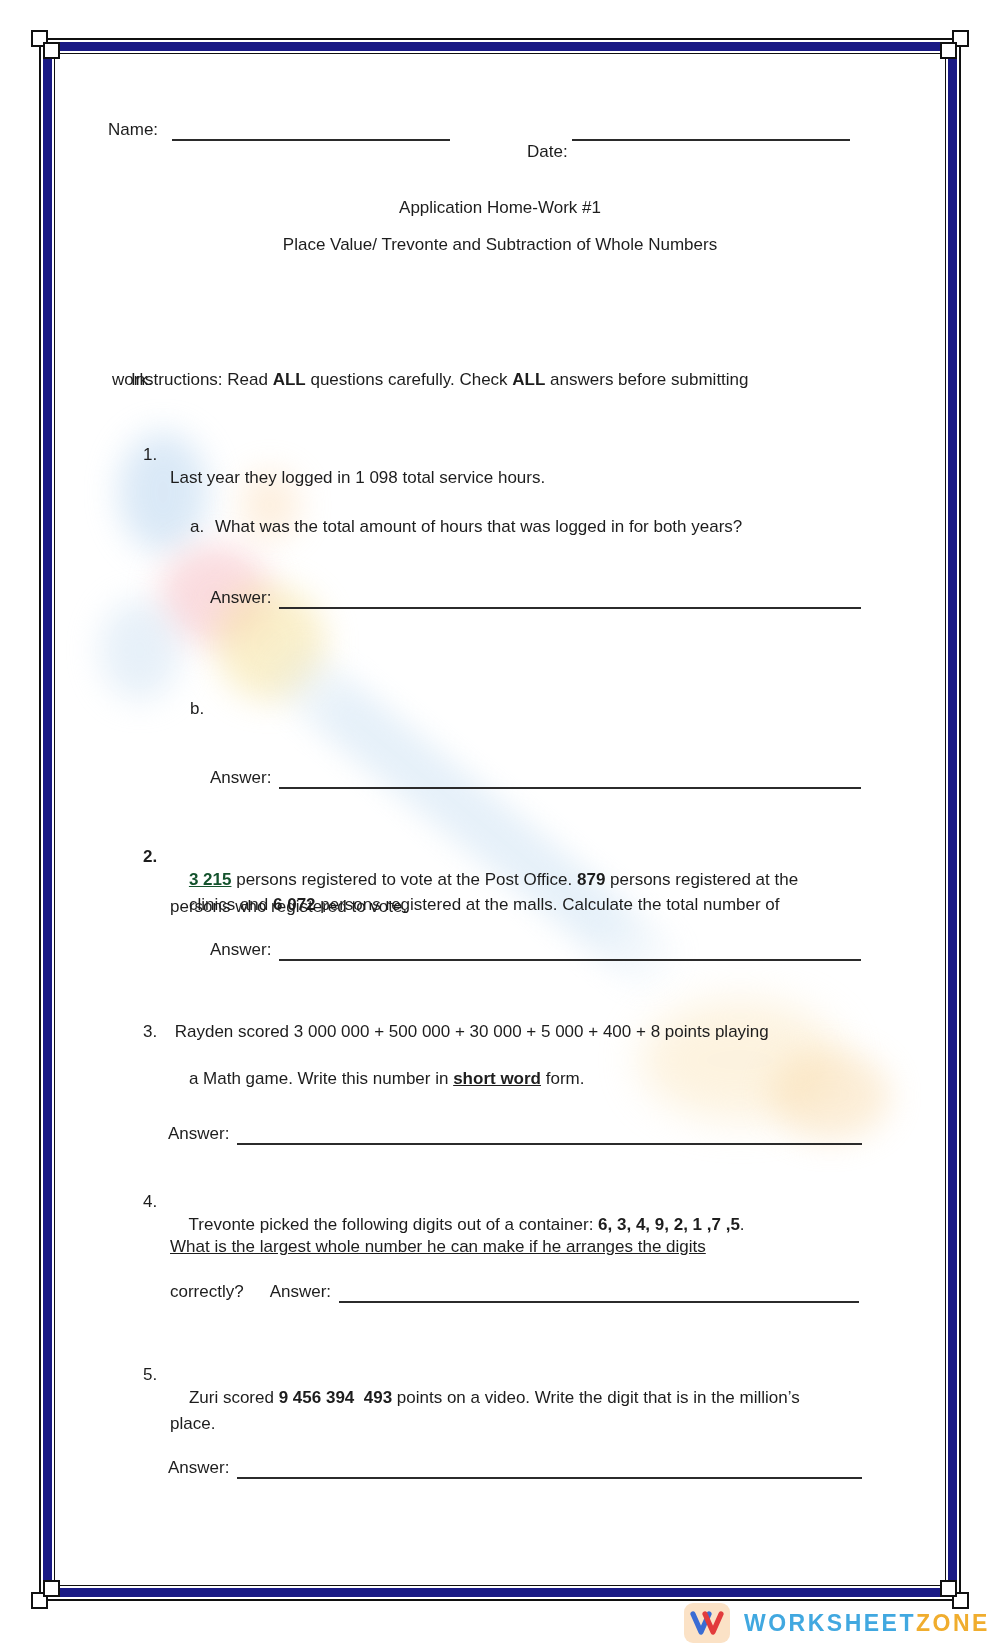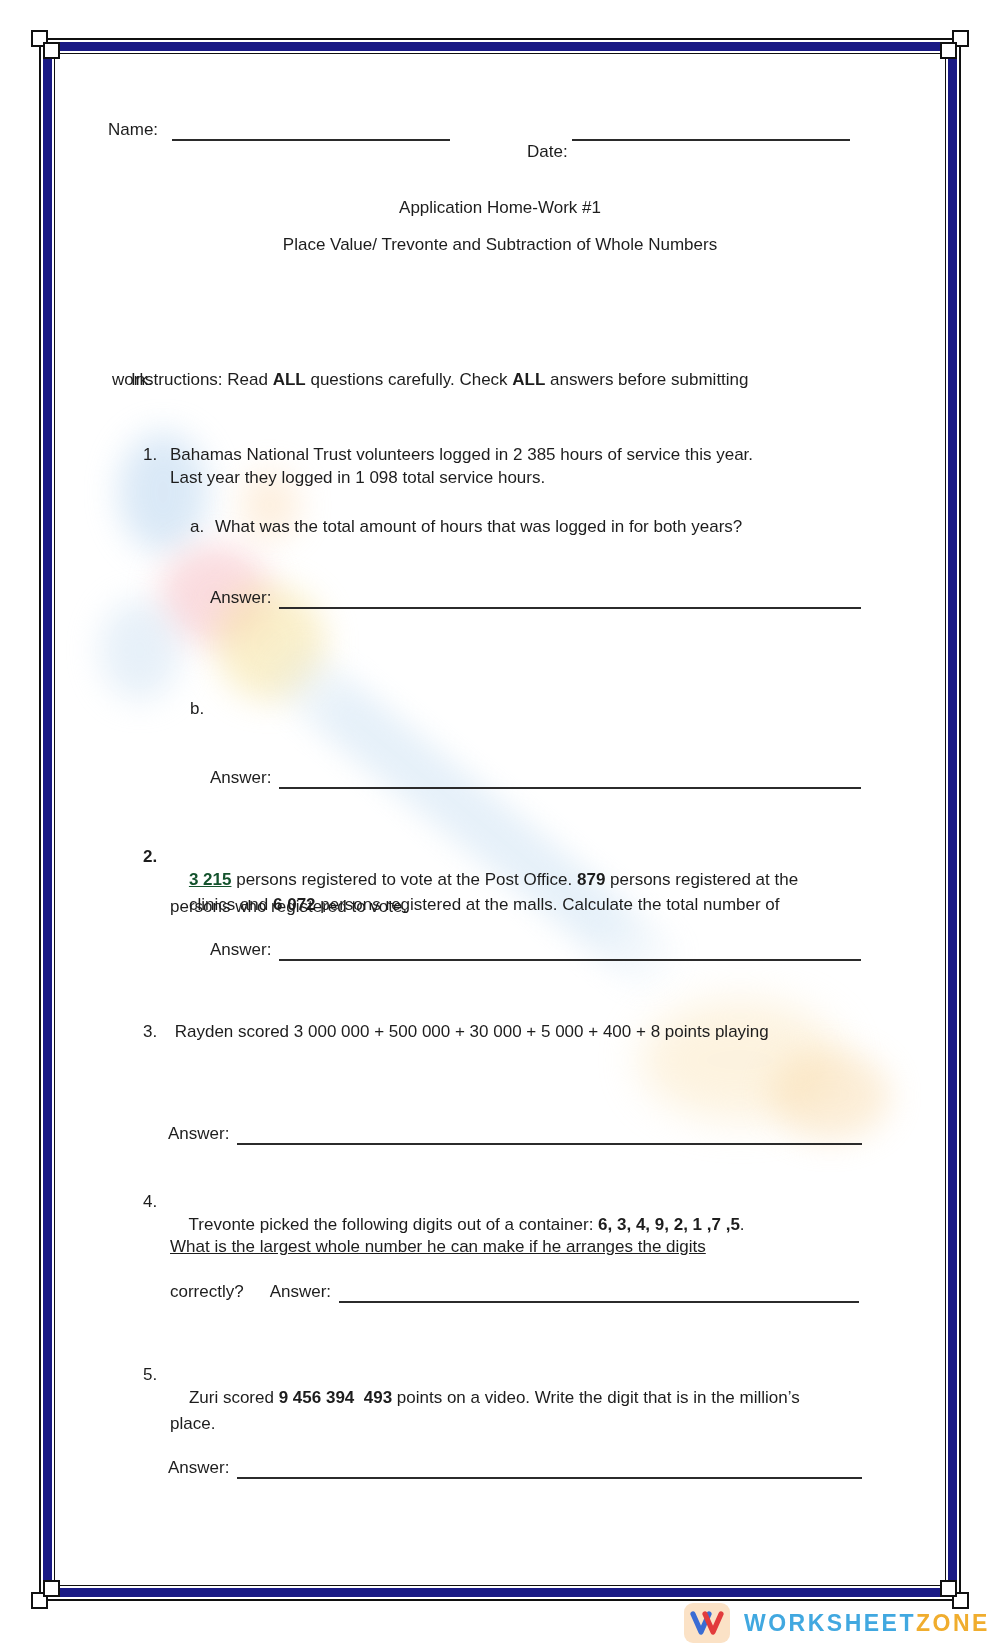--- a/index.html
+++ b/index.html
@@ -66,21 +66,20 @@
 
   <div class="t center" style="top:196px;">Application Home-Work #1</div>
   <div class="t center" style="top:233px;">Place Value/ Trevonte and Subtraction of Whole Numbers</div>
 
   <div class="t" style="left:112px;top:345px;">
     <span>Instructions: Read </span><span class="b">ALL</span><span> questions carefully. Check </span><span class="b">ALL</span><span> answers before submitting</span>
   </div>
   <div class="t" style="left:112px;top:368px;">work.</div>
 
   <div class="t" style="left:143px;top:443px;">1.</div>
-  <div class="t" style="left:170px;top:443px;">Bahamas National Trust volunteers logged in 2 385 hours of service this year.</div>
   <div class="t" style="left:170px;top:466px;">Last year they logged in 1 098 total service hours.</div>
 
   <div class="t" style="left:190px;top:515px;">a.</div>
   <div class="t" style="left:215px;top:515px;">What was the total amount of hours that was logged in for both years?</div>
   <div class="ansrow" style="left:210px;top:586px;">
     <span>Answer:</span>
     <span class="blank" style="width:582px;"></span>
   </div>
 
   <div class="t" style="left:190px;top:697px;">b.</div>
@@ -97,20 +96,23 @@
     <span>clinics and </span><span class="b">6 072</span><span> persons registered at the malls. Calculate the total number of</span>
   </div>
   <div class="t" style="left:170px;top:895px;">persons who registered to vote.</div>
   <div class="ansrow" style="left:210px;top:938px;">
     <span>Answer:</span>
     <span class="blank" style="width:582px;"></span>
   </div>
 
   <div class="t" style="left:143px;top:1020px;">3.</div>
   <div class="t" style="left:170px;top:1020px;"> Rayden scored 3 000 000 + 500 000 + 30 000 + 5 000 + 400 + 8 points playing</div>
+  <div class="t" style="left:170px;top:1044px;">
+    <span>a Math game. Write this number in </span><span class="b u">short word</span><span> form.</span>
+  </div>
   <div class="ansrow" style="left:168px;top:1122px;">
     <span>Answer:</span>
     <span class="blank" style="width:625px;"></span>
   </div>
 
   <div class="t" style="left:143px;top:1190px;">4.</div>
   <div class="t" style="left:170px;top:1190px;">
     <span>Trevonte picked the following digits out of a container: </span><span class="b">6, 3, 4, 9, 2, 1 ,7 ,5</span><span>.</span>
   </div>
   <div class="t" style="left:170px;top:1235px;text-decoration:underline;">What is the largest whole number he can make if he arranges the digits</div>

